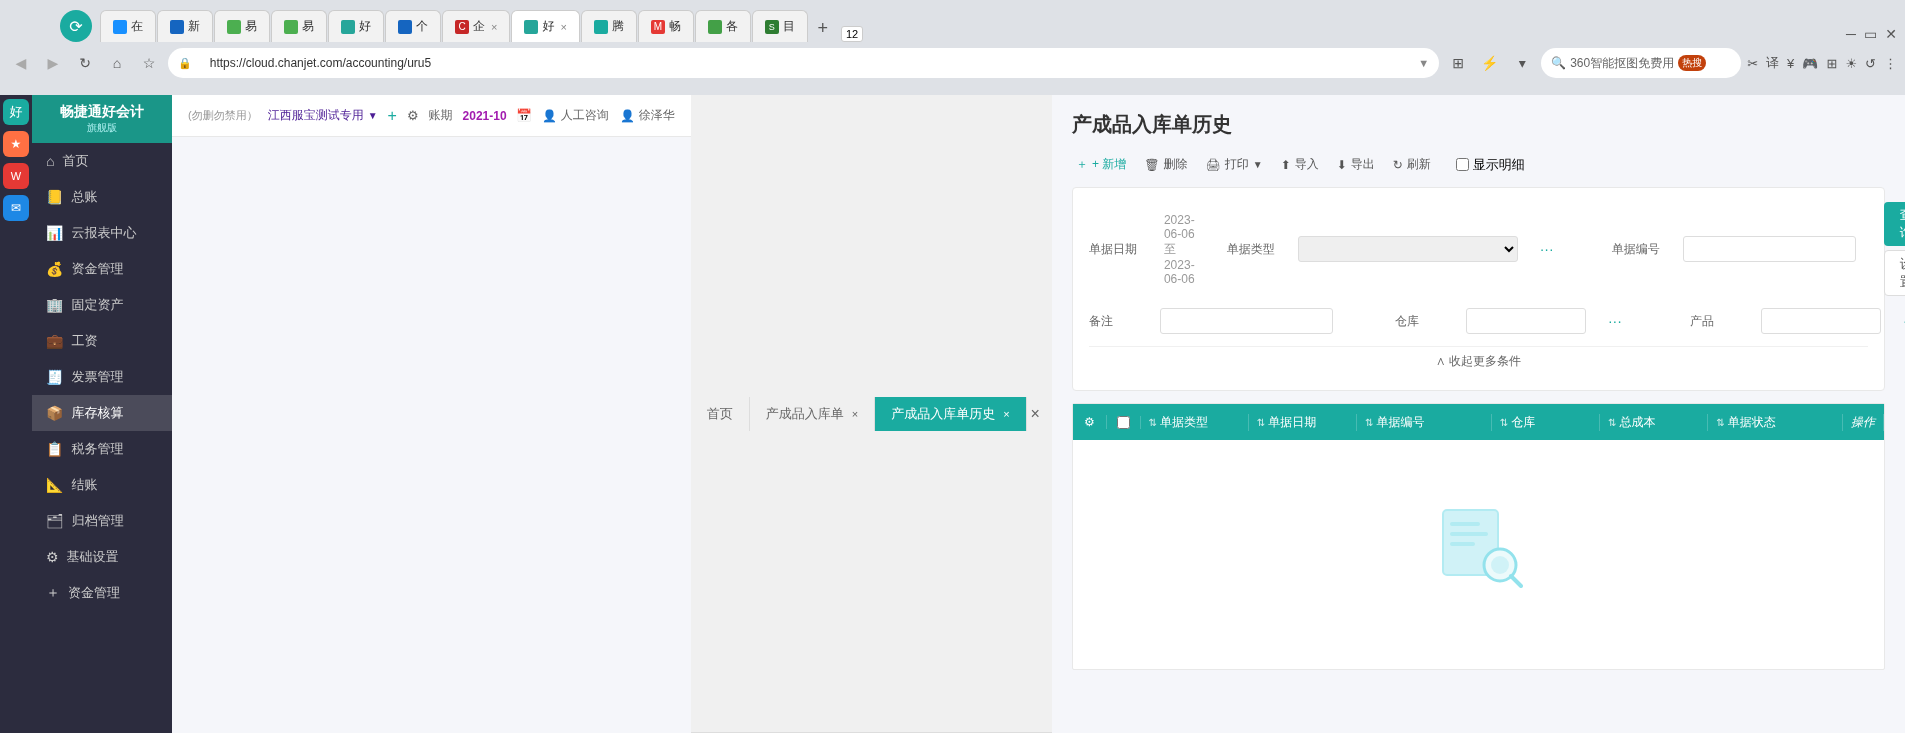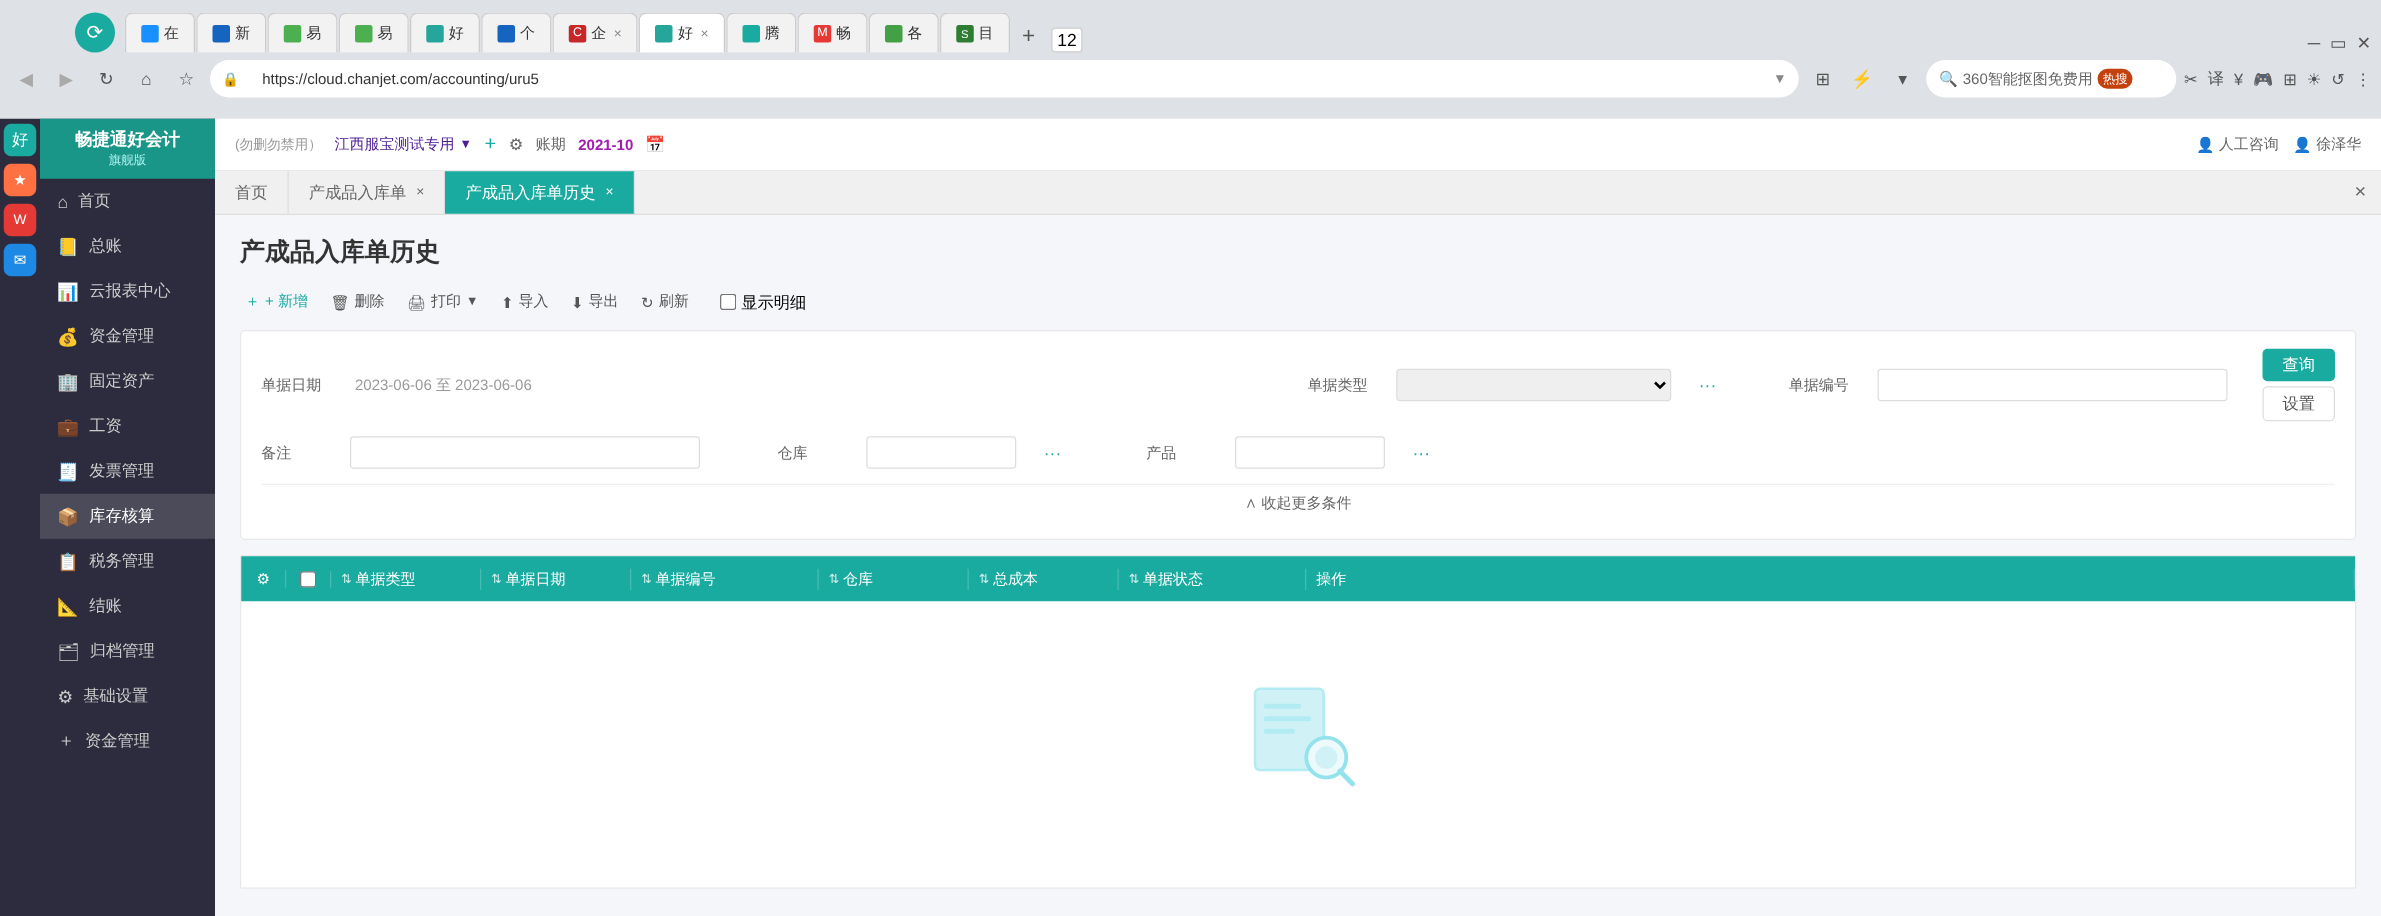--- a/index.html
+++ b/index.html
@@ -6,21 +6,21 @@
     body { font-family: 'Microsoft YaHei', 'PingFang SC', sans-serif; font-size: 13px; background: #f0f0f0; overflow: hidden; height: 733px; }
 
     
     .browser-chrome { background: #dee1e6; height: 95px; }
     .tab-bar { display: flex; align-items: flex-end; padding: 6px 0 0 60px; height: 42px; background: #dee1e6; }
     .tab { display: flex; align-items: center; padding: 0 12px; height: 32px; background: #f2f2f2; border-radius: 6px 6px 0 0; font-size: 12px; color: #333; cursor: pointer; margin-right: 1px; max-width: 140px; white-space: nowrap; overflow: hidden; text-overflow: ellipsis; border: 1px solid #ccc; border-bottom: none; }
     .tab.active { background: #fff; z-index: 1; }
     .tab .tab-icon { width: 14px; height: 14px; margin-right: 4px; border-radius: 2px; flex-shrink: 0; }
     .tab .tab-close { margin-left: 6px; color: #888; font-size: 11px; flex-shrink: 0; }
     .tab-new { display: flex; align-items: center; justify-content: center; width: 28px; height: 28px; font-size: 18px; color: #555; cursor: pointer; }
-    .tab-count { background: #fff; border: 1px solid #ccc; border-radius: 3px; padding: 1px 4px; font-size: 14px; margin-left: 4px; }
+    .tab-count { background: #fff; border: 1px solid #ccc; border-radius: 3px; padding: 1px 4px; font-size: 11px; margin-left: 4px; }
 
     .address-bar { display: flex; align-items: center; padding: 6px 8px; height: 42px; background: #dee1e6; gap: 6px; }
     .nav-btn { width: 26px; height: 26px; display: flex; align-items: center; justify-content: center; cursor: pointer; color: #555; font-size: 14px; }
     .nav-btn.disabled { color: #aaa; }
     .url-bar { flex: 1; display: flex; align-items: center; background: #fff; border-radius: 20px; padding: 3px 10px; height: 30px; font-size: 12px; color: #333; gap: 6px; }
     .url-bar .lock-icon { color: #4caf50; font-size: 11px; }
     .url-bar .url-text { flex: 1; color: #333; font-size: 12px; overflow: hidden; text-overflow: ellipsis; white-space: nowrap; margin-left: 12px; }
     .search-bar { display: flex; align-items: center; background: #fff; border-radius: 16px; padding: 3px 10px; height: 30px; font-size: 12px; gap: 4px; min-width: 200px; }
     .hot-badge { background: #c2410c; color: #fff; font-size: 10px; padding: 1px 4px; border-radius: 8px; }
     .toolbar-right { display: flex; align-items: center; gap: 8px; color: #555; }
@@ -35,21 +35,21 @@
     
     .main-sidebar { width: 140px; background: #2c2c3e; color: #ccc; display: flex; flex-direction: column; }
     .sidebar-header { background: #1a9688; padding: 8px 10px; display: flex; flex-direction: column; align-items: center; }
     .sidebar-header .title { color: #fff; font-size: 14px; font-weight: bold; }
     .sidebar-header .subtitle { color: #aee; font-size: 10px; }
     .sidebar-item { display: flex; align-items: center; padding: 9px 14px; cursor: pointer; gap: 8px; color: #ccc; font-size: 13px; }
     .sidebar-item.active { background: rgba(255,255,255,0.15); color: #fff; }
     .sidebar-item .si-icon { font-size: 14px; }
 
     
-    .content-area { flex: 1; background: #f5f6fa; display: flex; flex-direction: column; overflow: hidden; }
+    .content-area { flex: 1; background: #f5f6fa; display: flex; flex-direction: row; overflow: hidden; }
 
     
     .content-topbar { background: #fff; padding: 0 16px; display: flex; align-items: center; height: 42px; border-bottom: 1px solid #e8e8e8; gap: 10px; }
     .company-selector { display: flex; align-items: center; gap: 4px; color: #4c1d95; font-size: 12px; cursor: pointer; }
     .period-label { color: #666; font-size: 12px; }
     .period-value { color: #a21caf; font-size: 12px; font-weight: bold; }
     .topbar-right { margin-left: auto; display: flex; align-items: center; gap: 12px; color: #666; font-size: 12px; }
 
     
     .page-tabs { display: flex; align-items: center; background: #f0f0f0; border-bottom: 1px solid #ddd; }
@@ -425,21 +425,21 @@
             <span>仓库</span>
           </div>
           <div class="th-cell" style="width:120px;">
             <span class="th-sort">⇅</span>
             <span>总成本</span>
           </div>
           <div class="th-cell" style="width:150px;">
             <span class="th-sort">⇅</span>
             <span>单据状态</span>
           </div>
-          <div class="th-cell" style="flex:1;">
+          <div class="th-cell" style="flex:1;font-style:italic;">
             <span>操作</span>
           </div>
         </div>
 
         <div class="empty-state">
           <div style="font-size:80px;opacity:0.6;">
             
             <svg width="100" height="90" viewBox="0 0 100 90" fill="none" xmlns="http://www.w3.org/2000/svg">
               <rect x="15" y="10" width="55" height="65" rx="4" fill="#b2ebf2" stroke="#80deea" stroke-width="2"></rect>
               <rect x="22" y="22" width="30" height="4" rx="2" fill="#80deea"></rect>

